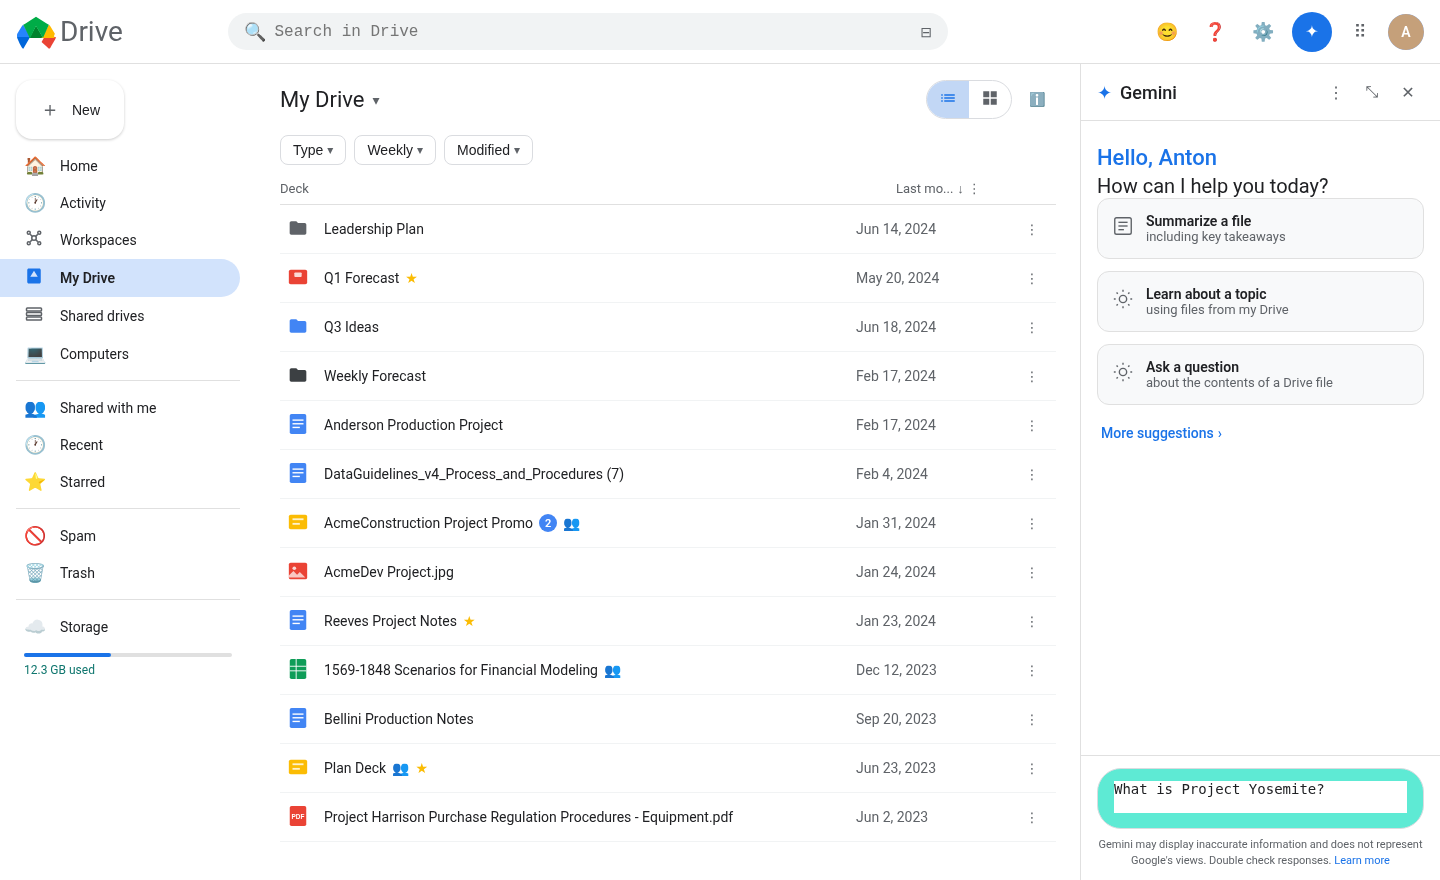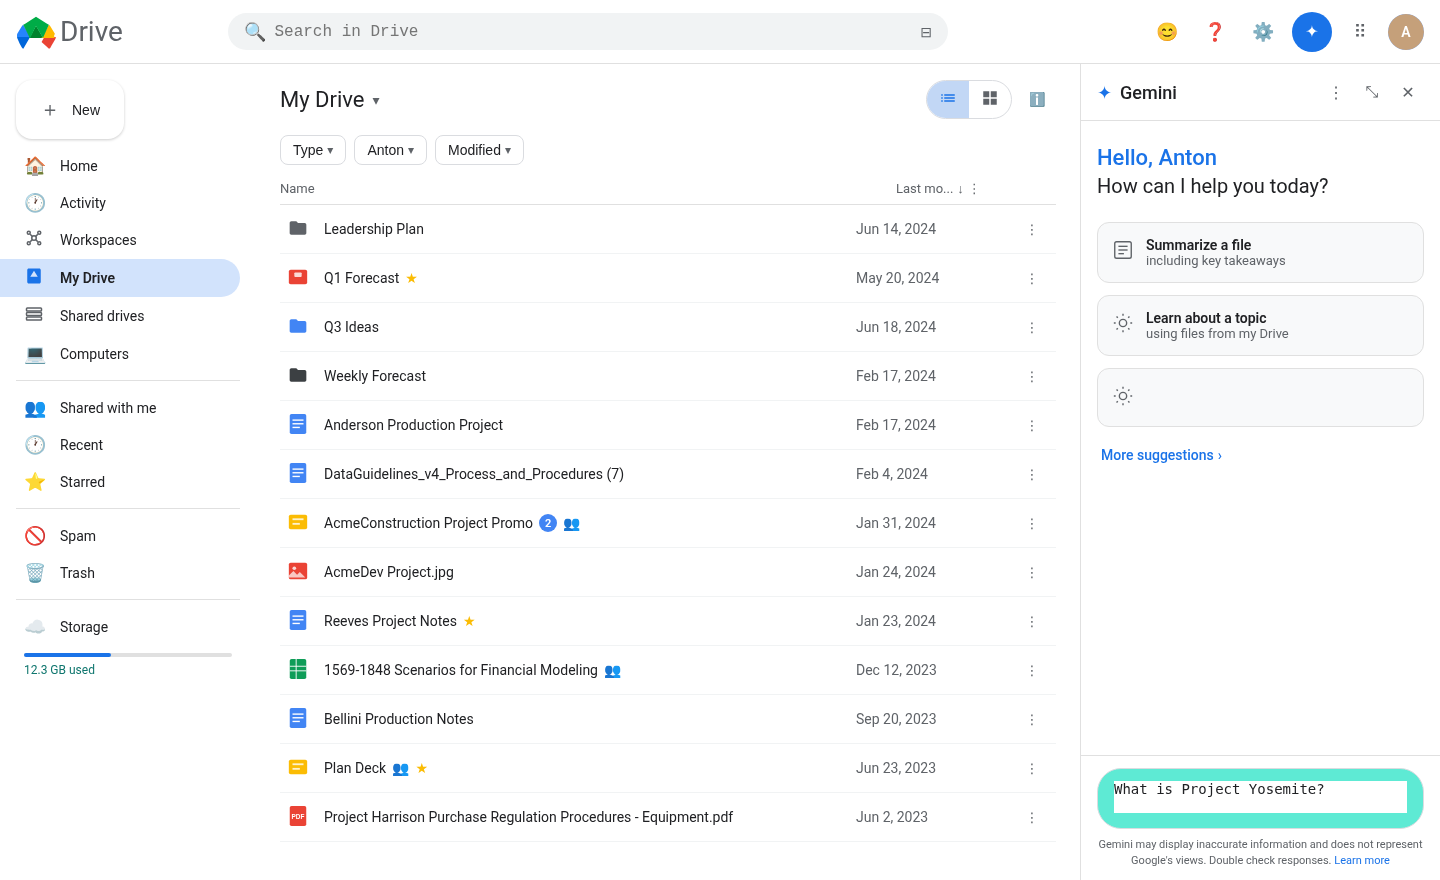--- a/index.html
+++ b/index.html
@@ -71,21 +71,21 @@
 
     
     .gemini-header { display: flex; align-items: center; padding: 12px 16px; gap: 8px; border-bottom: 1px solid #e0e0e0; }
     .gemini-logo { color: #1a73e8; font-size: 18px; }
     .gemini-title { font-size: 18px; font-weight: 500; color: #202124; flex: 1; }
     .gemini-header-actions { display: flex; gap: 4px; }
     .gemini-header-btn { border: none; background: transparent; cursor: pointer; color: #5f6368; width: 32px; height: 32px; border-radius: 50%; display: flex; align-items: center; justify-content: center; font-size: 16px; }
 
     .gemini-body { flex: 1; overflow-y: auto; padding: 24px 16px; }
     .gemini-greeting { font-size: 22px; font-weight: 500; color: #1a73e8; margin-bottom: 4px; }
-    .gemini-subgreeting { font-size: 20px; color: #202124; font-weight: 400; margin-bottom: 24px; }
+    .gemini-subgreeting { font-size: 20px; color: #202124; font-weight: 400; }
 
     .gemini-suggestion { display: flex; align-items: flex-start; gap: 12px; padding: 14px; border: 1px solid #e0e0e0; border-radius: 12px; margin-bottom: 12px; cursor: pointer; background: #f8f9fa; }
     .sug-icon { font-size: 20px; color: #5f6368; margin-top: 2px; }
     .sug-text { display: flex; flex-direction: column; }
     .sug-title { font-size: 14px; font-weight: 600; color: #202124; }
     .sug-sub { font-size: 13px; color: #5f6368; }
 
     .more-suggestions { display: flex; align-items: center; gap: 4px; padding: 8px 4px; cursor: pointer; color: #1a73e8; font-size: 14px; font-weight: 500; }
 
     .gemini-footer { padding: 12px 16px; border-top: 1px solid #e0e0e0; }
@@ -264,33 +264,33 @@
           </button>
         </div>
       </div>
 
       <div class="filter-bar">
         <button class="filter-chip">
           <span>Type</span>
           <span class="chip-arrow">▾</span>
         </button>
         <button class="filter-chip">
-          <span>Anton</span>
+          <span>Weekly</span>
           <span class="chip-arrow">▾</span>
         </button>
         <button class="filter-chip">
           <span>Modified</span>
           <span class="chip-arrow">▾</span>
         </button>
       </div>
 
       <div class="file-list">
         <div class="file-list-header">
           <div class="col-name" style="display:flex;align-items:center;gap:4px;">
-            <span>Name</span>
+            <span>Deck</span>
           </div>
           <div class="col-date">
             <span>Last mo...</span>
             <span class="sort-arrow">↓</span>
             <span>⋮</span>
           </div>
         </div>
 
         <div id="file-rows-container">
             <div class="file-row">
@@ -534,20 +534,24 @@
           </div>
         </div>
 
         <div class="gemini-suggestion">
           <span class="sug-icon">
             <svg width="22" height="22" viewBox="0 0 24 24" fill="none" stroke="#5f6368" stroke-width="1.5">
                 <circle cx="12" cy="12" r="4"></circle>
                 <path d="M12 2v2M12 20v2M2 12h2M20 12h2M4.93 4.93l1.41 1.41M17.66 17.66l1.41 1.41M4.93 19.07l1.41-1.41M17.66 6.34l1.41-1.41"></path>
               </svg>
           </span>
+          <div class="sug-text">
+            <span class="sug-title">Ask a question</span>
+            <span class="sug-sub">about the contents of a Drive file</span>
+          </div>
         </div>
 
         <div class="more-suggestions">
           <span>More suggestions</span>
           <span>›</span>
         </div>
       </div>
 
       <div class="gemini-footer">
         <div class="gemini-input-area">

